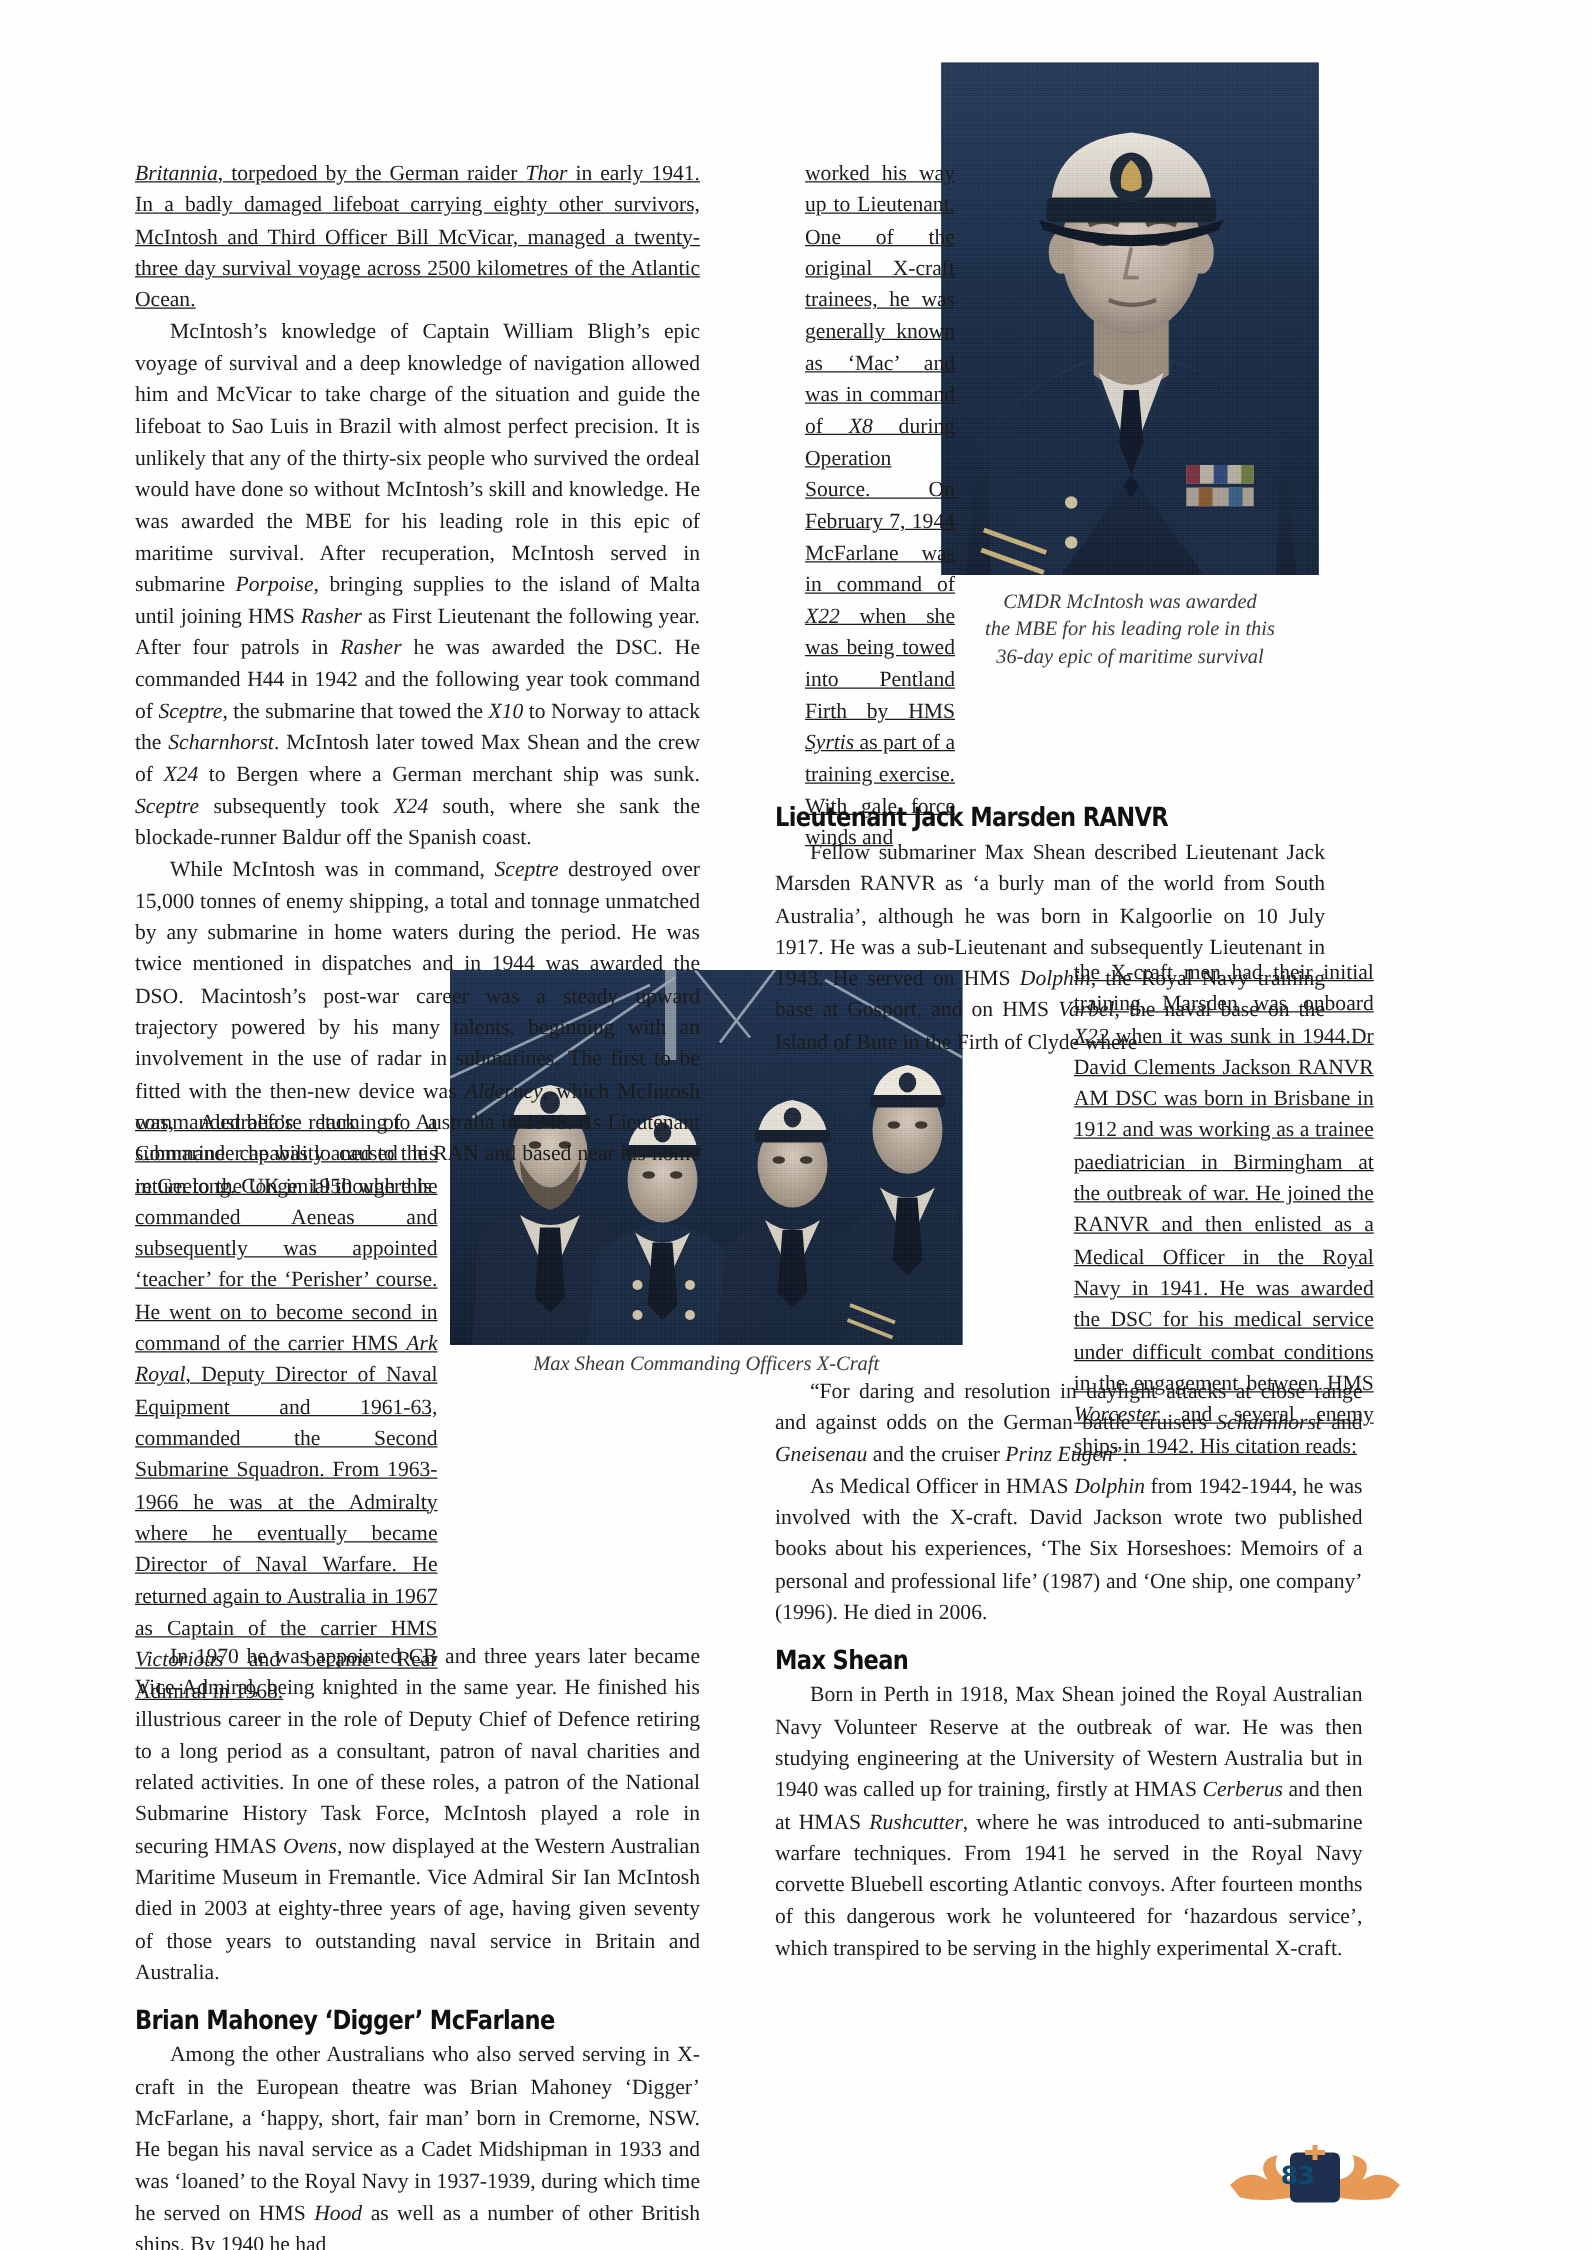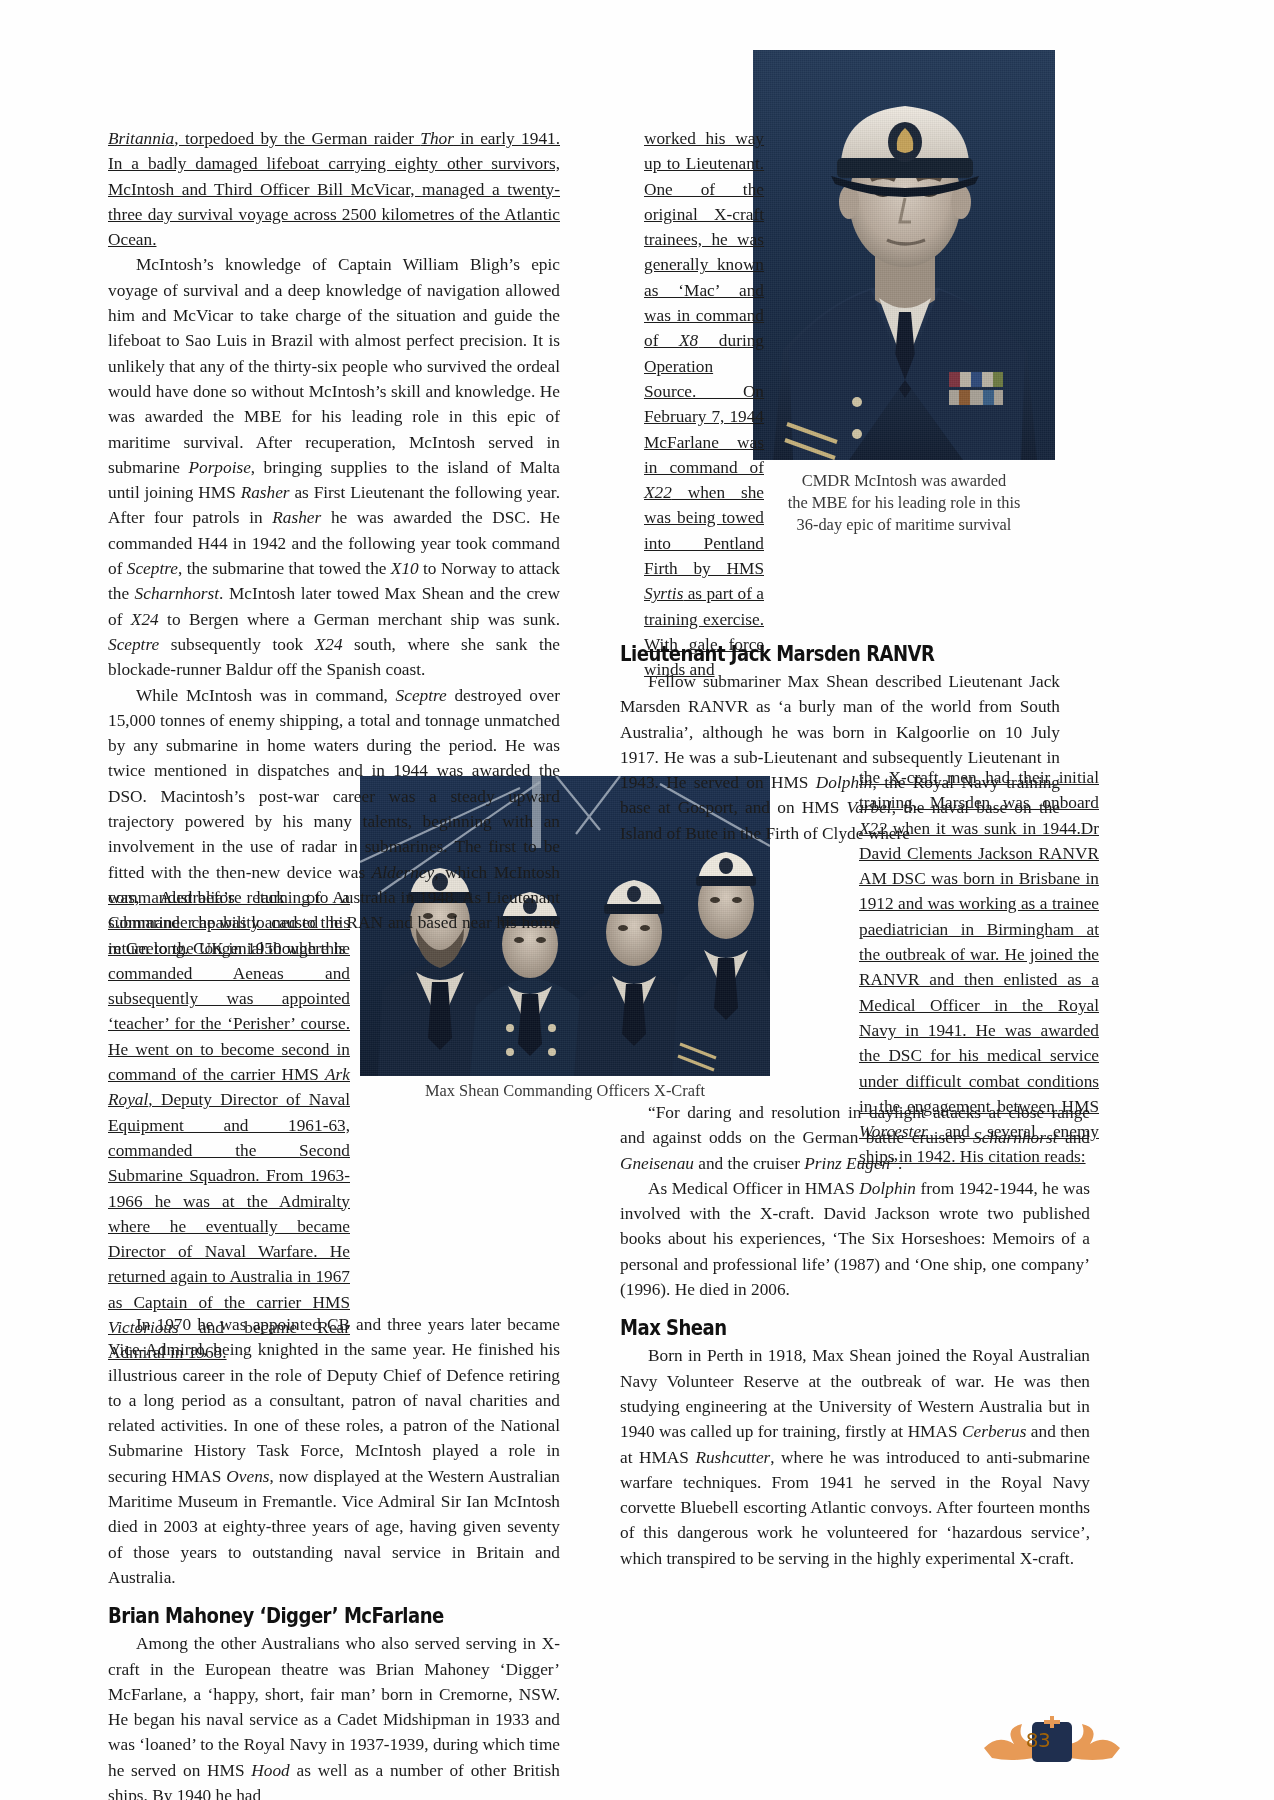--- a/index.html
+++ b/index.html
@@ -47,20 +47,21 @@
     line-height: 26px;
     letter-spacing: -0.6px;
     margin: 13px 0 2px 0;
     color: #111111;
     transform: scaleX(0.86);
     transform-origin: left center;
     white-space: nowrap;
   }
 
   .caption {
+    font-style: italic;
     font-size: 16.4px;
     line-height: 22px;
     text-align: center;
     color: #3a3a3a;
   }
 
   
   #left-col-top {
     left: 108px; top: 126px; width: 452px;
   }
@@ -120,23 +121,23 @@
   
   #page-badge {
     position: absolute;
     left: 982px; top: 1714px;
     width: 140px; height: 56px;
   }
   #page-number {
     position: absolute;
     left: 1016px; top: 1726px;
     width: 44px; height: 28px;
-    color: #a16207;
+    color: #0c4a6e;
     font-family: "DejaVu Sans", "Liberation Sans", sans-serif;
-    font-weight: normal;
+    font-weight: bold;
     font-size: 20px;
     line-height: 28px;
     text-align: center;
     letter-spacing: -0.5px;
     z-index: 3;
   }
 </style>
 </head>
 <body>
 

